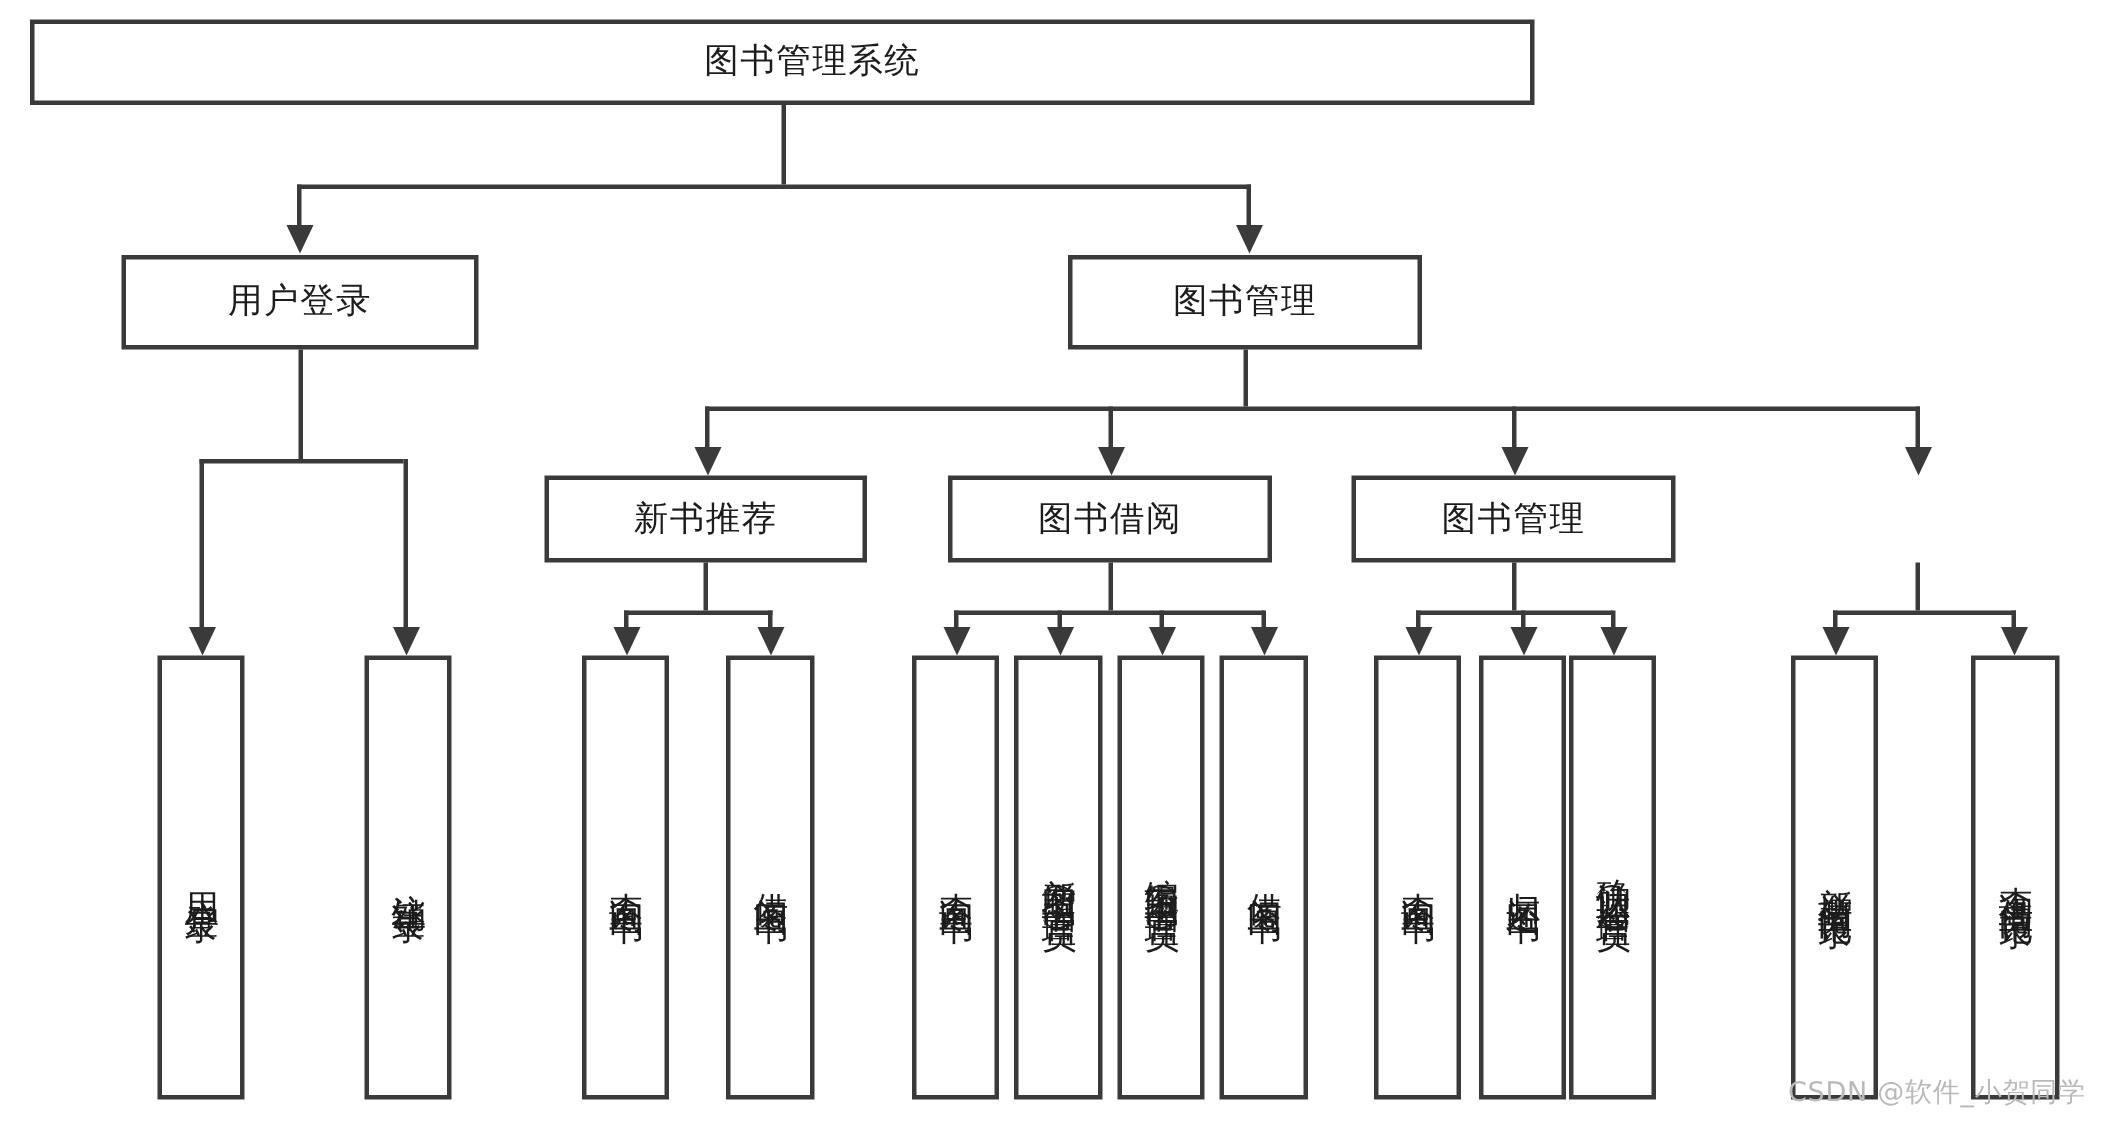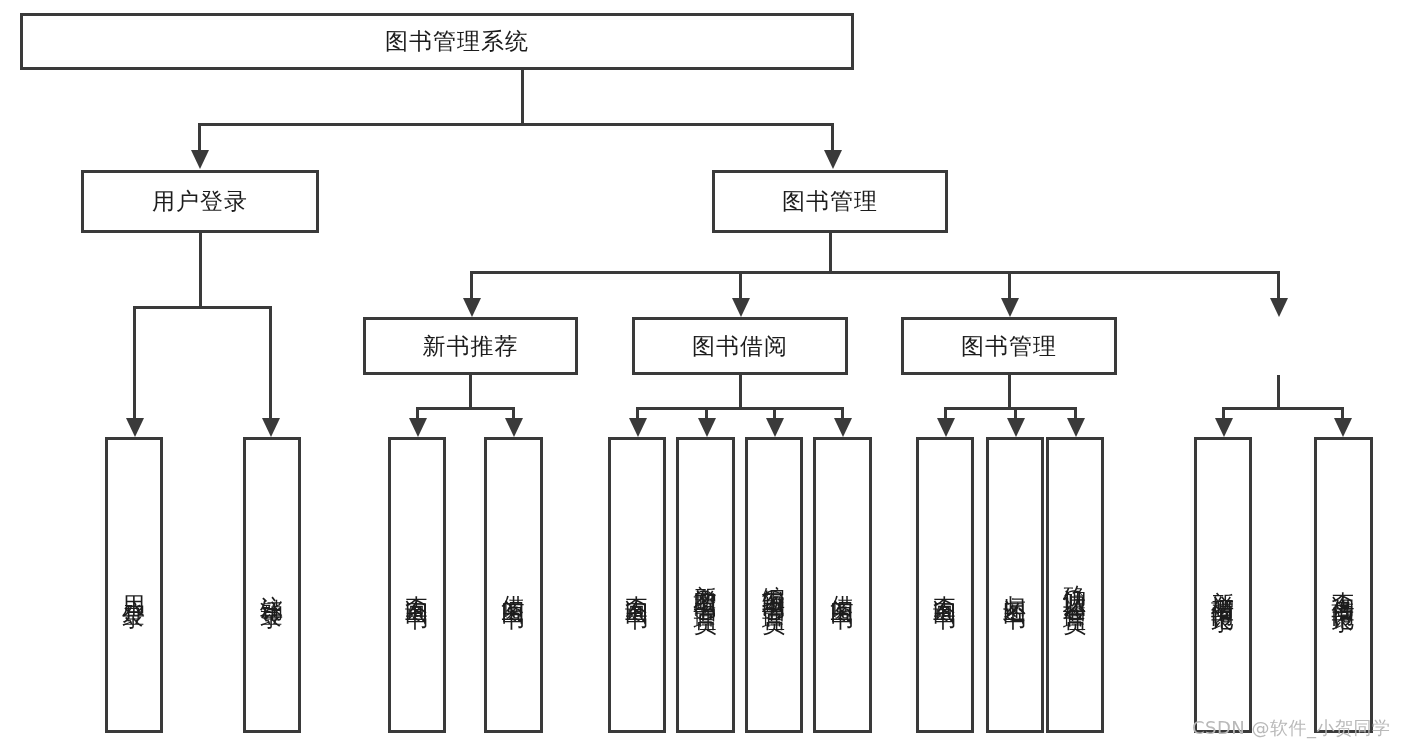--- a/index.html
+++ b/index.html
@@ -79,21 +79,21 @@
     font-size: 18px;
     white-space: nowrap;
     letter-spacing: 0.5px;
   }
 </style>
 </head>
 <body>
 
 <div id="canvas">
 
-  <div class="node horiz" style="left:20px; top:13px; width:834px; height:57px;padding-left:40px;">
+  <div class="node horiz" style="left:20px; top:13px; width:1003px; height:57px;padding-left:40px;">
     <span class="label">图书管理系统</span>
   </div>
 
   <div class="vline" style="left:521px; top:70px; height:53px;"></div>
 
   <div class="hline" style="left:198px; top:123px; width:636px;"></div>
 
   <div class="vline" style="left:198px; top:123px; height:27px;"></div>
   <div class="arrow" style="left:191px; top:150px;"></div>
   <div class="vline" style="left:831px; top:123px; height:27px;"></div>

